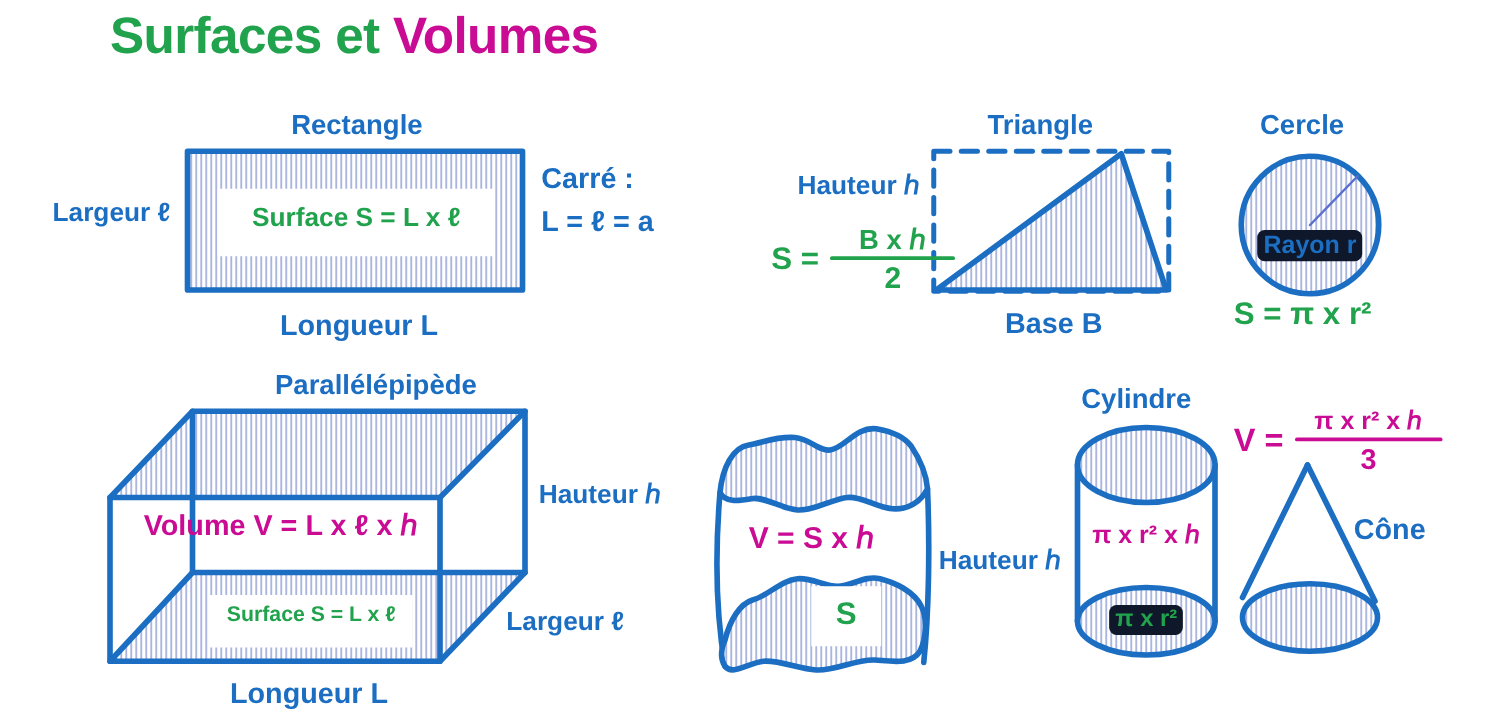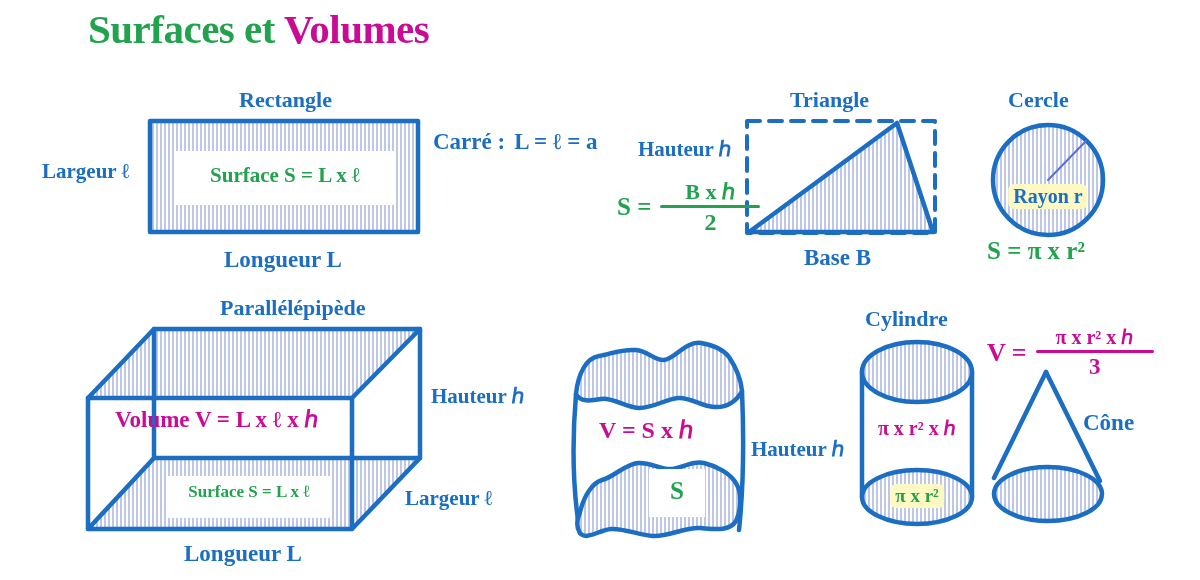--- a/index.html
+++ b/index.html
@@ -1,37 +1,37 @@
 <!DOCTYPE html>
 <html style="--blue: #1b6ec2; --green: #21a24c; --magenta: #ca0b94; --hatch: #aab5e0; --radius_line: #5a6fd0;"><head>
 <meta charset="utf-8">
 <style>
   :root{
     --blue:#1b6ec2; --green:#21a24c; --magenta:#ca0b94;
     --hatch:#aab5e0; --radius_line:#5a6fd0;
   }
   html,body{margin:0;padding:0;background:#fff;}
   #stage{position:relative;width:1200px;height:580px;background:#fff;overflow:hidden;
-         font-family:Liberation Serif, serif;}
+         font-family:Liberation Sans, sans-serif;}
   #shapes{position:absolute;left:0;top:0;}
   .sk{stroke:var(--blue);stroke-width:4.5;stroke-linecap:round;stroke-linejoin:round;fill:none;}
   .dash{stroke-dasharray:13 9;stroke-width:4;}
   .fill-hatch{fill:url(#hatch);}
   .fill-white{fill:#fff;stroke:none;}
   .hatchline{stroke:var(--hatch);stroke-width:1.5;}
   .radius{stroke:var(--radius_line);stroke-width:2;stroke-linecap:round;}
   .t{position:absolute;font-weight:700;white-space:nowrap;line-height:1.15;}
   .blue{color:var(--blue);} .green{color:var(--green);} .mag{color:var(--magenta);}
   .center{text-align:center;}
   .title{position:absolute;left:88px;top:5px;font-size:41px;font-weight:700;letter-spacing:-0.5px;white-space:nowrap;}
   .formula-row{display:flex;align-items:center;gap:9px;}
   .frac{display:inline-flex;flex-direction:column;align-items:center;line-height:1.05;}
   .bar{height:3px;width:100%;border-radius:2px;margin:2px 0;}
   .green-bg{background:var(--green);} .mag-bg{background:var(--magenta);}
-  .whitebg{background:#fef9c3;padding:1px 5px;border-radius:6px;}
+  .whitebg{background:#0f172a;padding:1px 5px;border-radius:6px;}
 </style>
 </head>
 <body>
 
 <div id="stage">
 
   <svg id="shapes" width="1200" height="580" viewBox="0 0 1200 580">
     <defs>
       <pattern id="hatch" width="4" height="4" patternUnits="userSpaceOnUse">
         <rect width="4" height="4" fill="#ffffff"></rect>
@@ -98,21 +98,21 @@
 
   <div class="title">
     <span class="green">Surfaces et </span><span class="mag">Volumes</span>
   </div>
 
   <div class="t blue center" style="left:228px;top:87px;width:115px;font-size:22px;">Rectangle</div>
   <div class="t blue" style="left:42px;top:159px;font-size:21px;">Largeur ℓ</div>
   <div class="t green center" style="left:174px;top:163px;width:222px;font-size:21px;">Surface S = L x ℓ</div>
   <div class="t blue" style="left:224px;top:247px;font-size:23px;">Longueur L</div>
 
-  <div class="t" style="left:433px;top:129px;display:flex;flex-direction:row;gap:9px;">
+  <div class="t" style="left:433px;top:129px;display:flex;flex-direction:column;gap:9px;">
     <span class="blue" style="font-size:23px;">Carré :</span>
     <span class="blue" style="font-size:23px;">L = ℓ = a</span>
   </div>
 
   <div class="t blue" style="left:790px;top:87px;font-size:22px;">Triangle</div>
   <div class="t blue" style="left:638px;top:137px;font-size:21px;">Hauteur ℎ</div>
   <div class="t formula-row" style="left:617px;top:180px;">
     <span class="green" style="font-size:25px;">S =</span>
     <span class="frac" style="width:100px;">
       <span class="green" style="font-size:22px;">B x ℎ</span>

